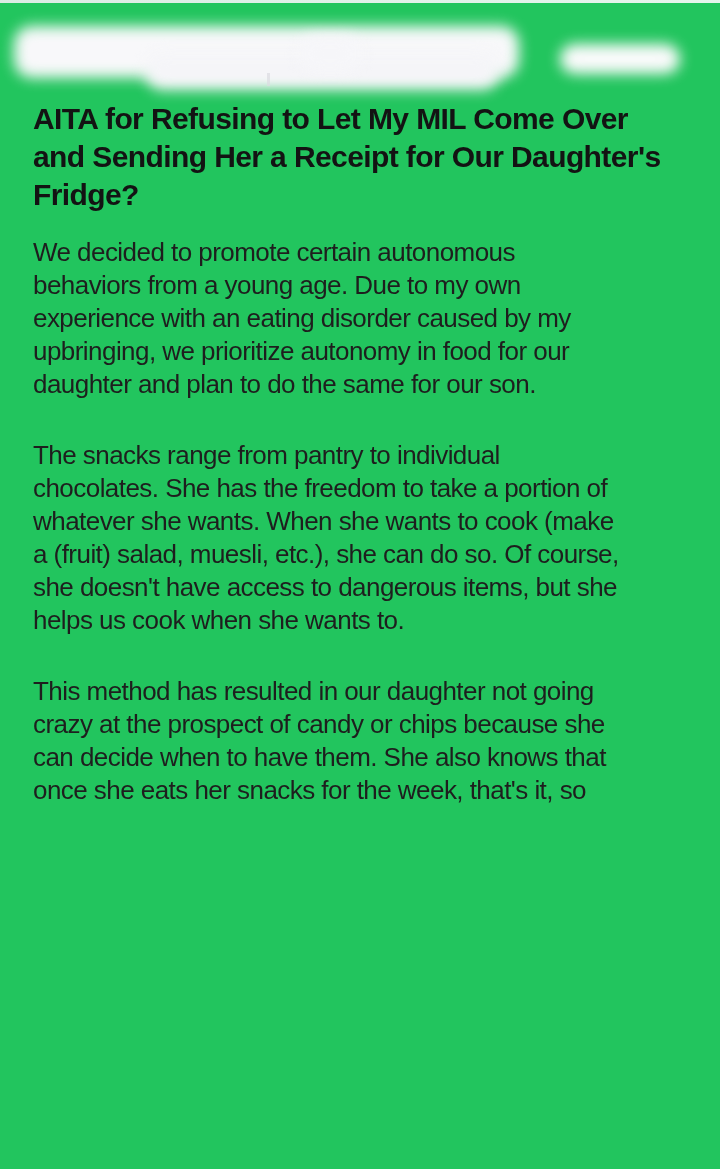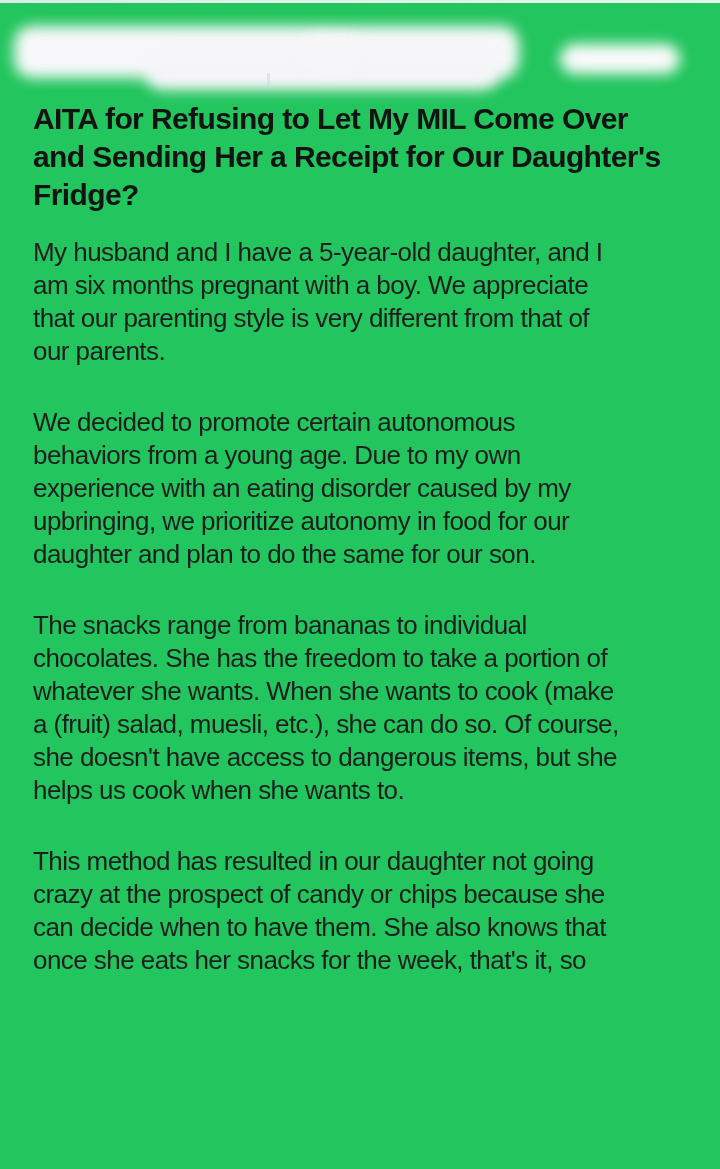--- a/index.html
+++ b/index.html
@@ -86,33 +86,29 @@
     <div class="ghost ghost-c"></div>
     <div class="ghost ghost-d"></div>
     <div class="tick"></div>
   </div>
 
   <div class="content">
     <h1 class="post-title">AITA for Refusing to Let My MIL Come Over
 and Sending Her a Receipt for Our Daughter's
 Fridge?</h1>
 
-    <p class="post-paragraph">My husband and I have a 5-year-old daughter, and I
-am six months pregnant with a boy. We appreciate
-that our parenting style is very different from that of
-our parents.</p>
 
     <p class="post-paragraph">We decided to promote certain autonomous
 behaviors from a young age. Due to my own
 experience with an eating disorder caused by my
 upbringing, we prioritize autonomy in food for our
 daughter and plan to do the same for our son.</p>
 
 
-    <p class="post-paragraph">The snacks range from bananas to individual
+    <p class="post-paragraph">The snacks range from pantry to individual
 chocolates. She has the freedom to take a portion of
 whatever she wants. When she wants to cook (make
 a (fruit) salad, muesli, etc.), she can do so. Of course,
 she doesn't have access to dangerous items, but she
 helps us cook when she wants to.</p>
 
     <p class="post-paragraph">This method has resulted in our daughter not going
 crazy at the prospect of candy or chips because she
 can decide when to have them. She also knows that
 once she eats her snacks for the week, that's it, so</p>

